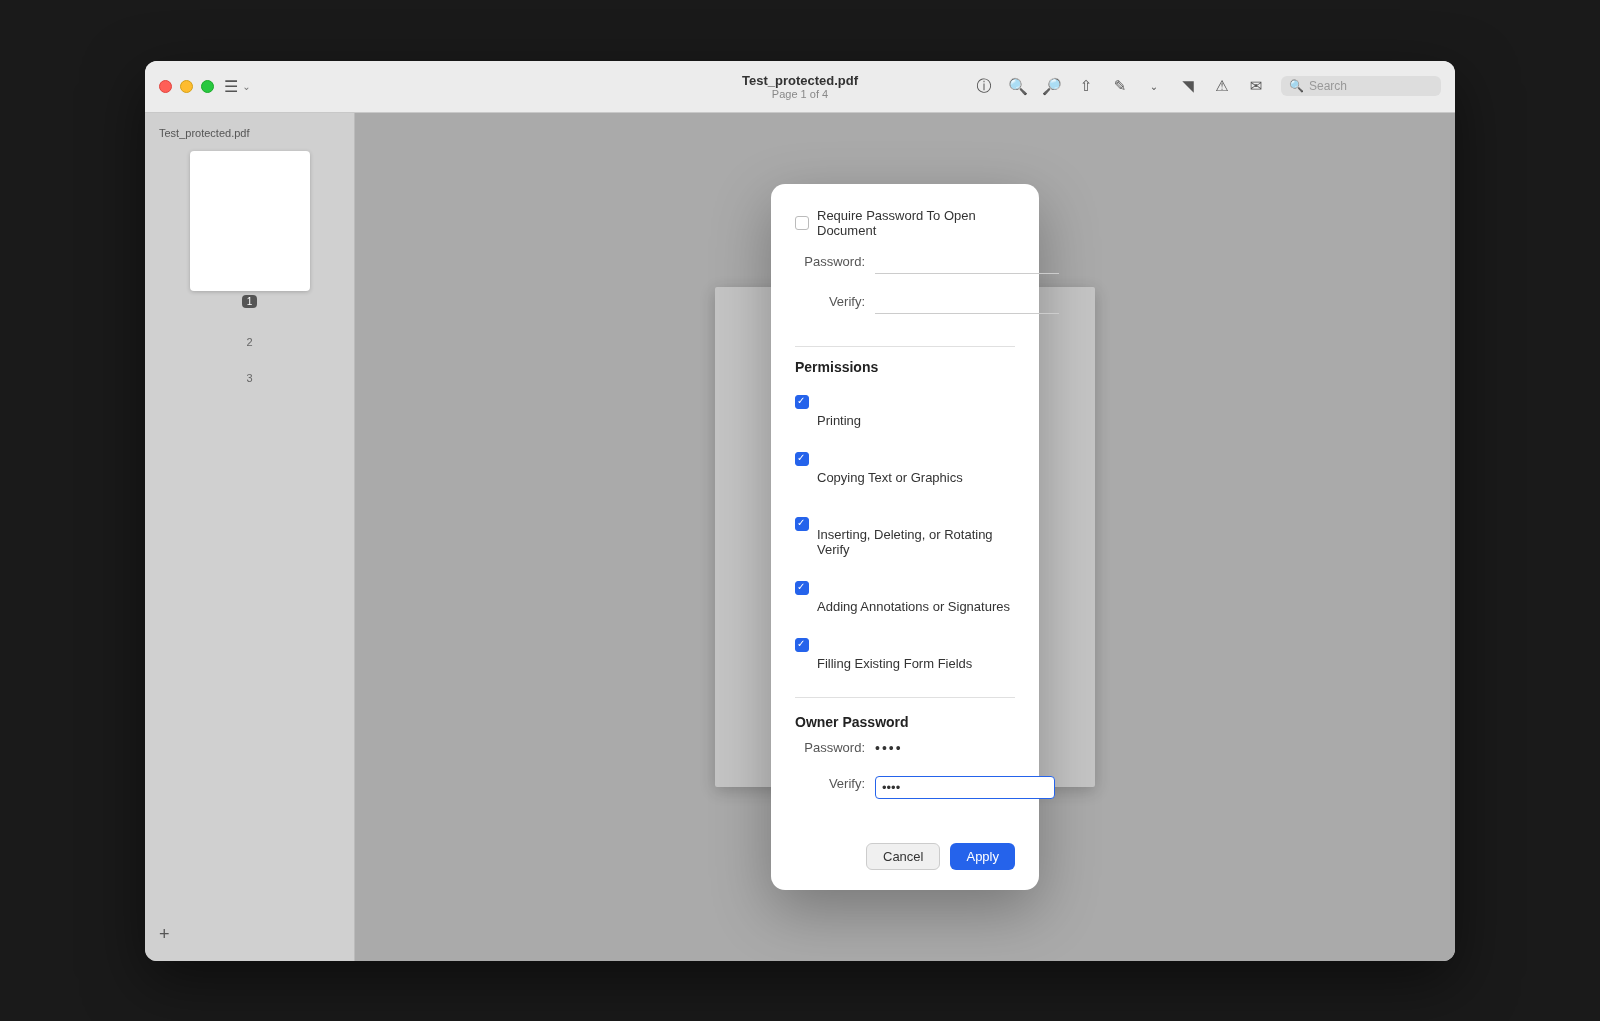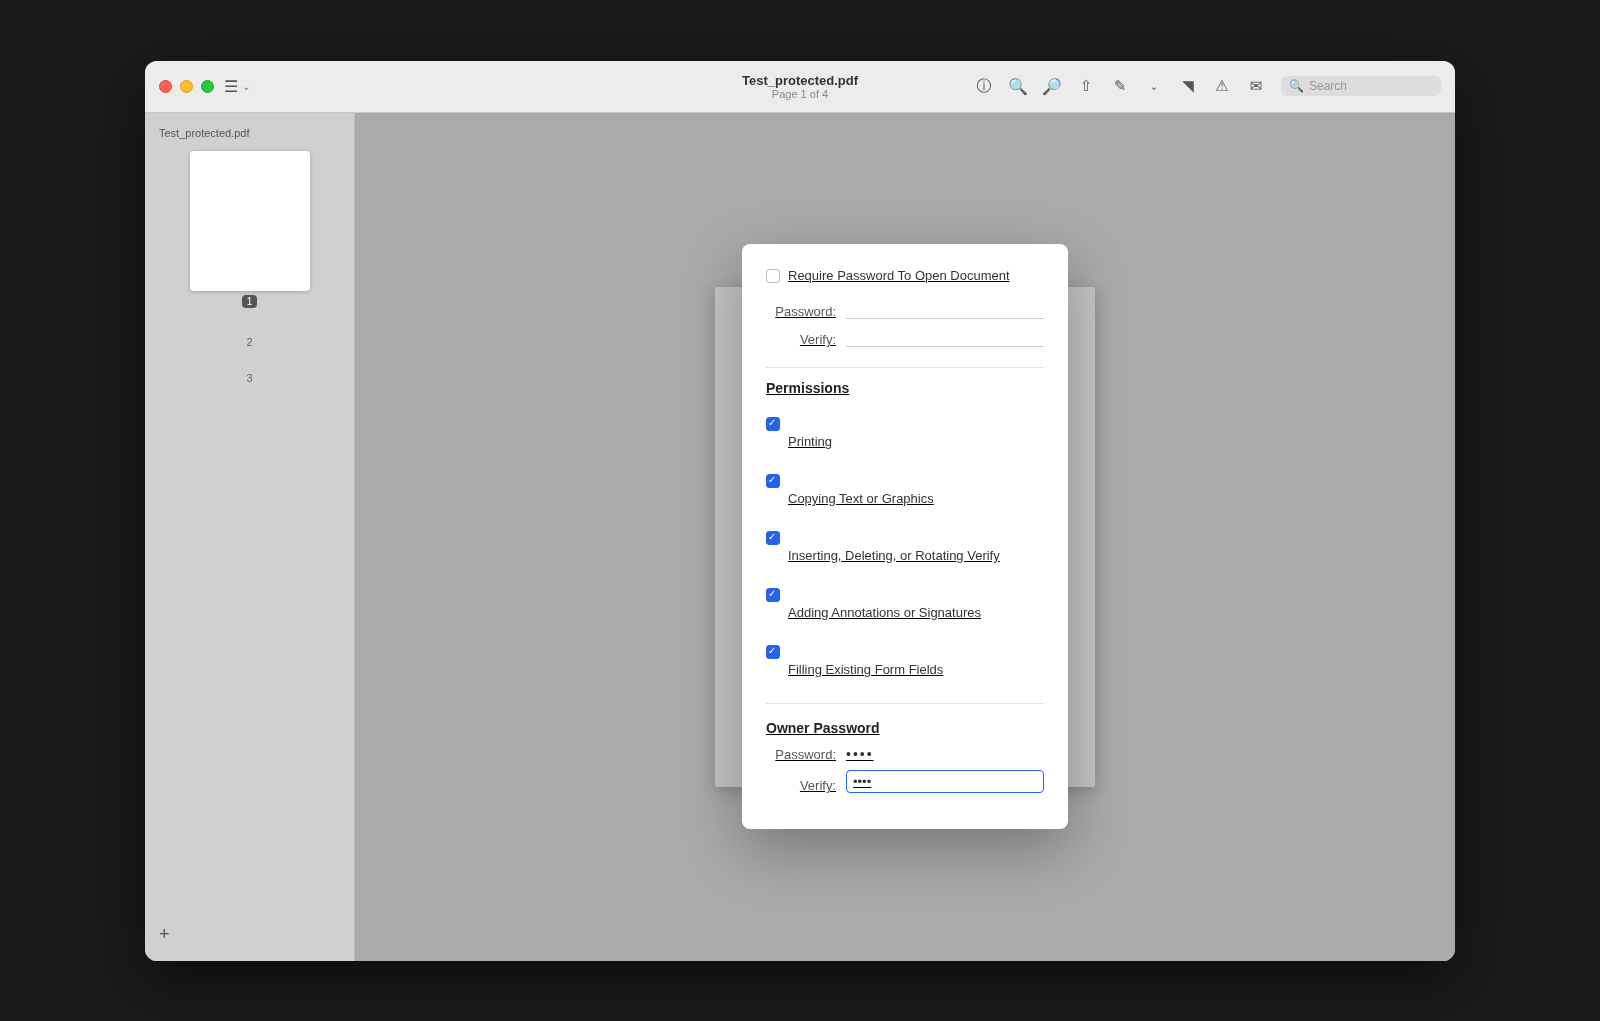--- a/index.html
+++ b/index.html
@@ -167,28 +167,27 @@
       position: absolute;
       top: 0; left: 0; right: 0; bottom: 0;
       background: rgba(0,0,0,0.15);
       display: flex;
       align-items: center;
       justify-content: center;
       z-index: 10;
     }
     .dialog {
       background: white;
-      border-radius: 8px;
-      width: 326px;
+      border-radius: 14px;
+      width: 268px;
       box-shadow: 0 20px 60px rgba(0,0,0,0.3);
       padding: 24px 24px 20px;
       display: flex;
       flex-direction: column;
       gap: 0;
-      text-decoration: underline;
     }
     .dialog-section {
       margin-bottom: 8px;
     }
     .open-doc-row {
       display: flex;
       align-items: center;
       gap: 8px;
       margin-bottom: 16px;
     }
@@ -212,22 +211,22 @@
       position: absolute;
       top: -1px;
       left: 1px;
     }
     .open-doc-label {
       font-size: 13px;
       color: #333;
     }
     .field-row {
       display: flex;
-      align-items: flex-end;
-      margin-bottom: 8px;
+      align-items: flex-start;
+      margin-bottom: 20px;
     }
     .field-label {
       font-size: 13px;
       color: #555;
       width: 70px;
       text-align: right;
       margin-right: 10px;
       flex-shrink: 0;
     }
     .field-input {
@@ -418,17 +417,21 @@
               <span class="field-label">Password:</span>
               <span class="dots">••••</span>
             </div>
 
             <div class="field-row">
               <span class="field-label">Verify:</span>
               <input type="password" class="field-input with-border" value="1234" style="width: 180px;" placeholder="">
             </div>
           </div>
 
+          <div class="dialog-buttons">
+            <button class="btn-cancel">Cancel</button>
+            <button class="btn-apply">Apply</button>
+          </div>
         </div>
       </div>
     </div>
   </div>
 </div>
 
 </body></html>

